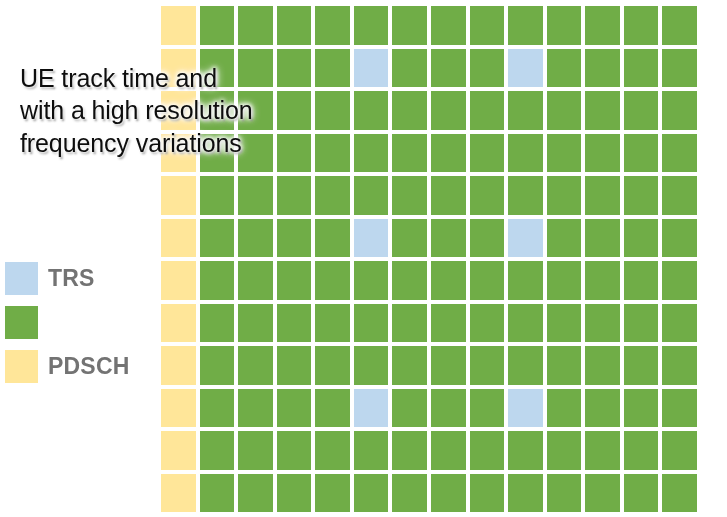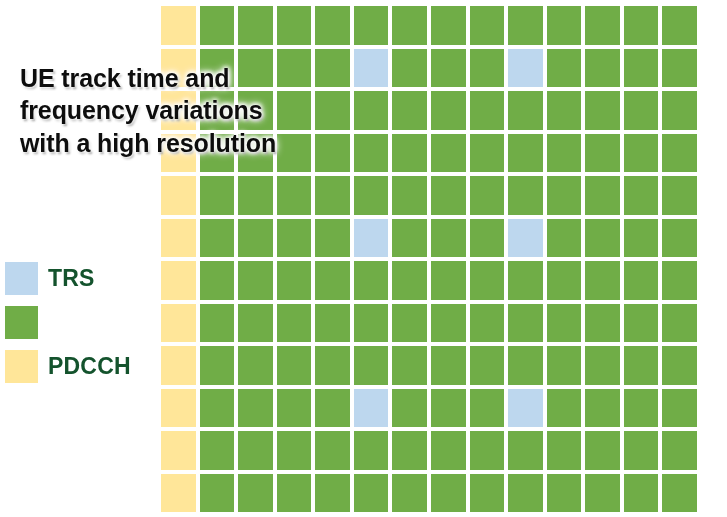--- a/index.html
+++ b/index.html
@@ -38,21 +38,21 @@
   .cell.trs   { background: #bdd7ee; }
 
   
   #annotation {
     position: absolute;
     left: 20px;
     top: 62px;
     width: 265px;
     z-index: 5;
     font-size: 25px;
-    font-weight: 700;
+    font-weight: 400;
     line-height: 1.29;
     color: #0d0d0d;
     letter-spacing: -0.1px;
     text-shadow:
        0 0 5px #ffffff, 0 0 5px #ffffff, 0 0 4px #ffffff,
        0 0 8px #ffffff, 0 0 10px #ffffff,
        1.5px 1.5px 2px rgba(80,80,80,0.85);
   }
   #annotation .ann-line { display: block; white-space: nowrap; }
 
@@ -73,21 +73,21 @@
     height: 33px;
     flex: 0 0 auto;
   }
   .legend-swatch.trs   { background: #bdd7ee; }
   .legend-swatch.pdsch { background: #70ad47; }
   .legend-swatch.pdcch { background: #ffe699; }
   .legend-label {
     margin-left: 10px;
     font-size: 23px;
     font-weight: bold;
-    color: #14532d;
+    color: #737373;
     letter-spacing: 0.2px;
     text-shadow: 0 0 4px #ffffff, 0 0 6px #ffffff;
   }
 </style>
 </head>
 <body>
 
 <div id="root">
 
   <div id="grid">
@@ -256,31 +256,31 @@
       <div class="cell pdsch"></div>
       <div class="cell pdsch"></div>
       <div class="cell pdsch"></div>
       <div class="cell pdsch"></div>
       <div class="cell pdsch"></div>
       <div class="cell pdsch"></div>
     </div>
 
   <div id="annotation">
       <span class="ann-line">UE track time and</span>
+      <span class="ann-line">with a high resolution</span>
       <span class="ann-line">frequency variations</span>
-      <span class="ann-line">with a high resolution</span>
     </div>
 
   <div id="legend">
       <div class="legend-row">
         <span class="legend-swatch trs"></span>
         <span class="legend-label">TRS</span>
       </div>
       <div class="legend-row">
         <span class="legend-swatch pdsch"></span>
       </div>
       <div class="legend-row">
         <span class="legend-swatch pdcch"></span>
-        <span class="legend-label">PDCCH</span>
+        <span class="legend-label">PDSCH</span>
       </div>
     </div>
 
 </div>
 
 </body></html>

